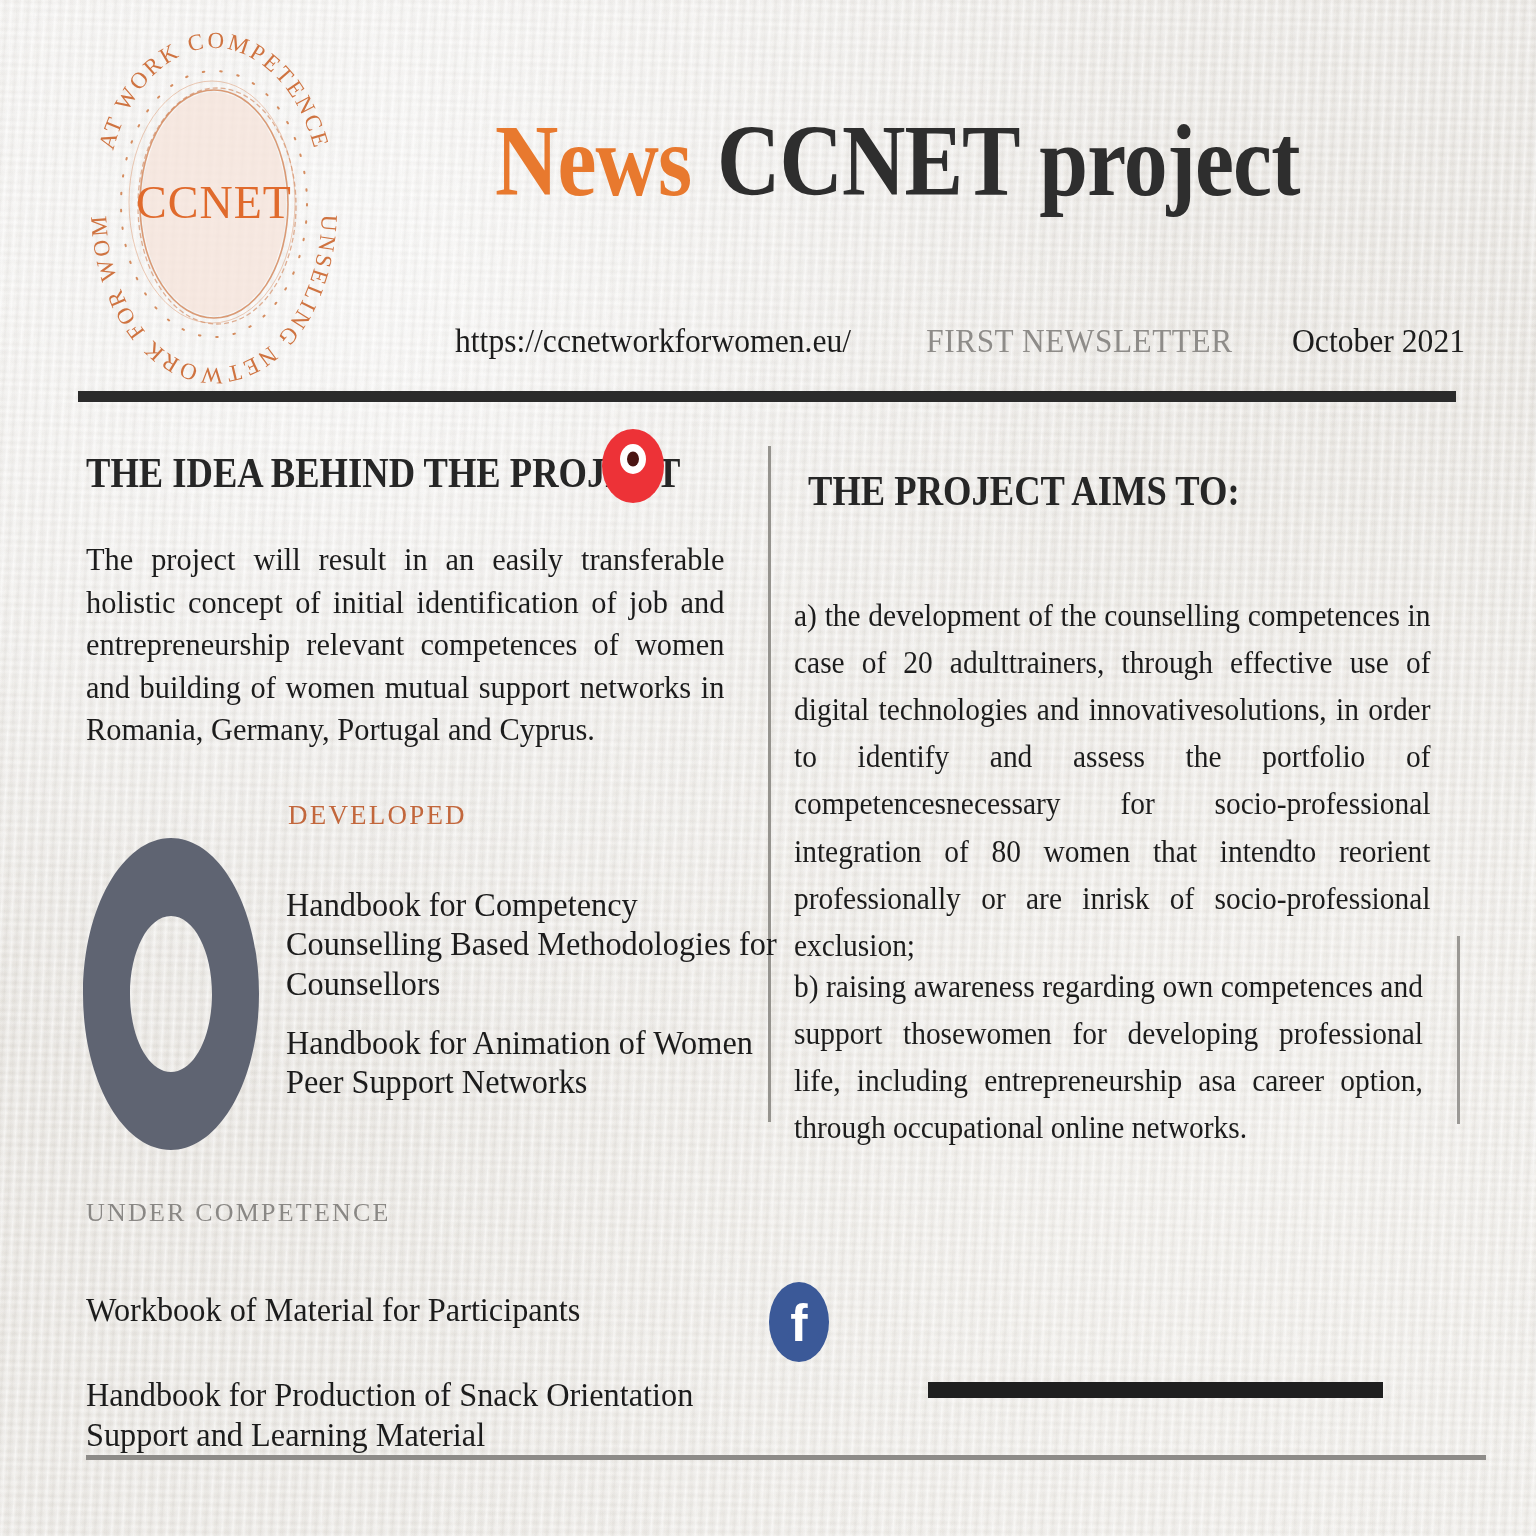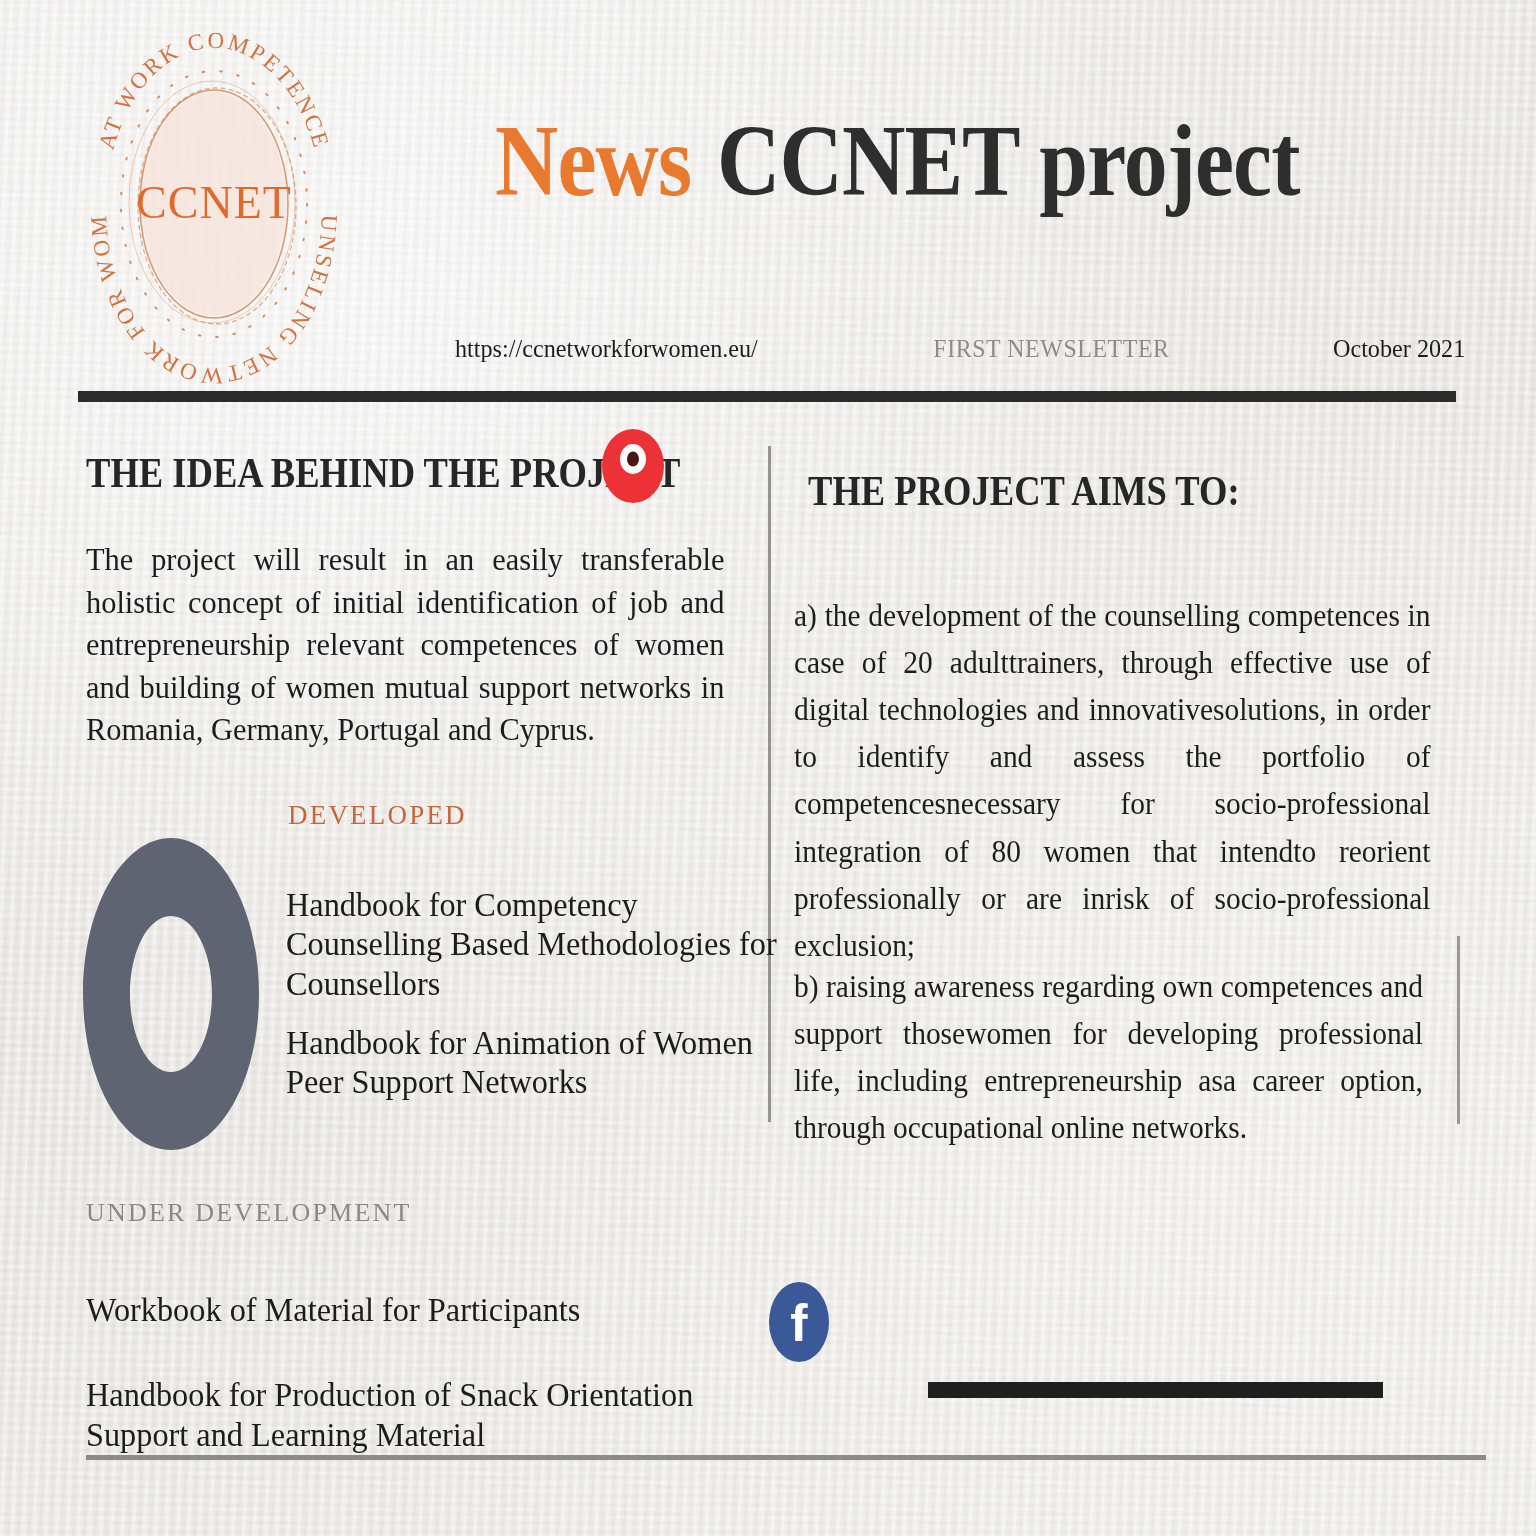--- a/index.html
+++ b/index.html
@@ -72,23 +72,23 @@
   .mast-rest { color: #2e2e2e; margin-left: -6px; }
 
   
   #meta {
     position: absolute;
     left: 455px;
     top: 322px;
     width: 1010px;
     height: 42px;
     display: flex;
-    align-items: flex-end;
+    align-items: flex-start;
     justify-content: space-between;
-    font-size: 26px;
+    font-size: 34px;
   }
   #meta .url { color: #1d1d1d; transform: scaleX(0.93); transform-origin:left center;}
   #meta .issue {
     color: #8e8c89;
     letter-spacing: 0.6px;
     transform: scaleX(0.92);
   }
   #meta .date { color: #1d1d1d; transform: scaleX(0.93); transform-origin:right center;}
 
   
@@ -327,21 +327,21 @@
       <path fill="#5f6472" fill-rule="evenodd" d="M88 0 C136 0 176 69 176 156 C176 243 136 312 88 312 C40 312 0 243 0 156 C0 69 40 0 88 0 Z
                M88 78 C65 78 47 113 47 156 C47 199 65 234 88 234 C111 234 129 199 129 156 C129 113 111 78 88 78 Z"></path>
     </svg>
   </div>
 
   <div id="developed-label">DEVELOPED</div>
 
   <div class="dev-item" id="dev-item-0">Handbook for Competency Counselling Based Methodologies for Counsellors</div>
   <div class="dev-item" id="dev-item-1">Handbook for Animation of Women Peer Support Networks</div>
 
-  <div id="under-label">UNDER DEVELOPMENT</div>
+  <div id="under-label">UNDER COMPETENCE</div>
 
   <div class="und-item" id="und-item-0">Workbook of Material for Participants</div>
   <div class="und-item" id="und-item-1">Handbook for Production of Snack Orientation Support and Learning Material</div>
 
   <div class="section-head" id="aims-head">THE PROJECT AIMS TO:</div>
 
   <div class="body-text" id="aim-a">a) the development of the counselling competences in case of 20 adulttrainers, through effective use of digital technologies and innovativesolutions, in order to identify and assess the portfolio of competencesnecessary for socio-professional integration of 80 women that intendto reorient professionally or are inrisk of socio-professional exclusion;</div>
   <div class="body-text" id="aim-b">b) raising awareness regarding own competences and support thosewomen for developing professional life, including entrepreneurship asa career option, through occupational online networks.</div>
 
   <div id="fb-icon">

